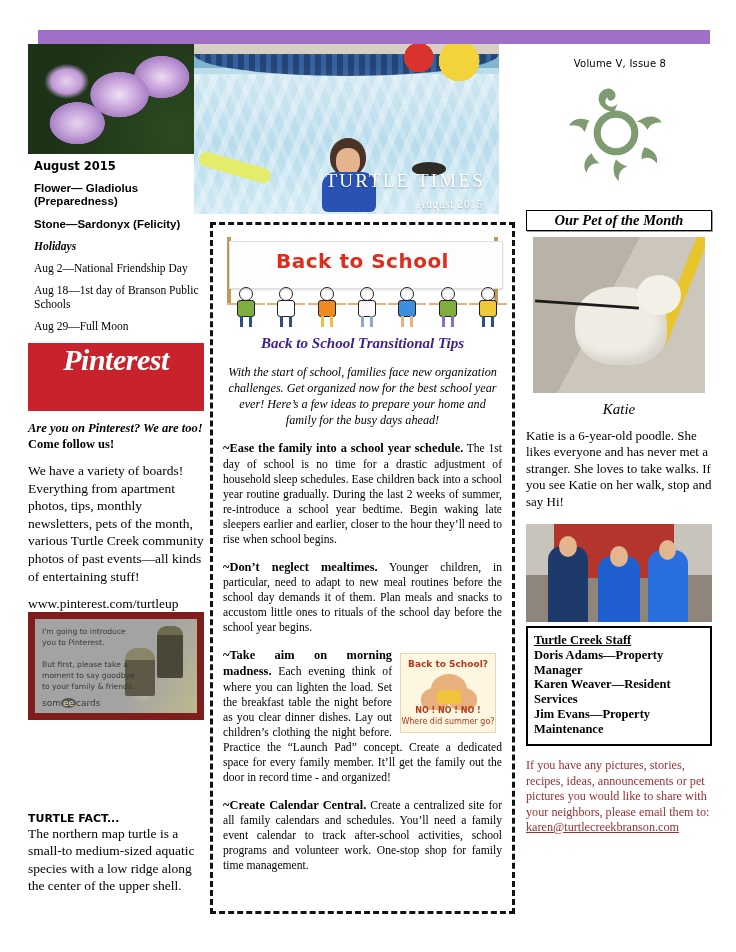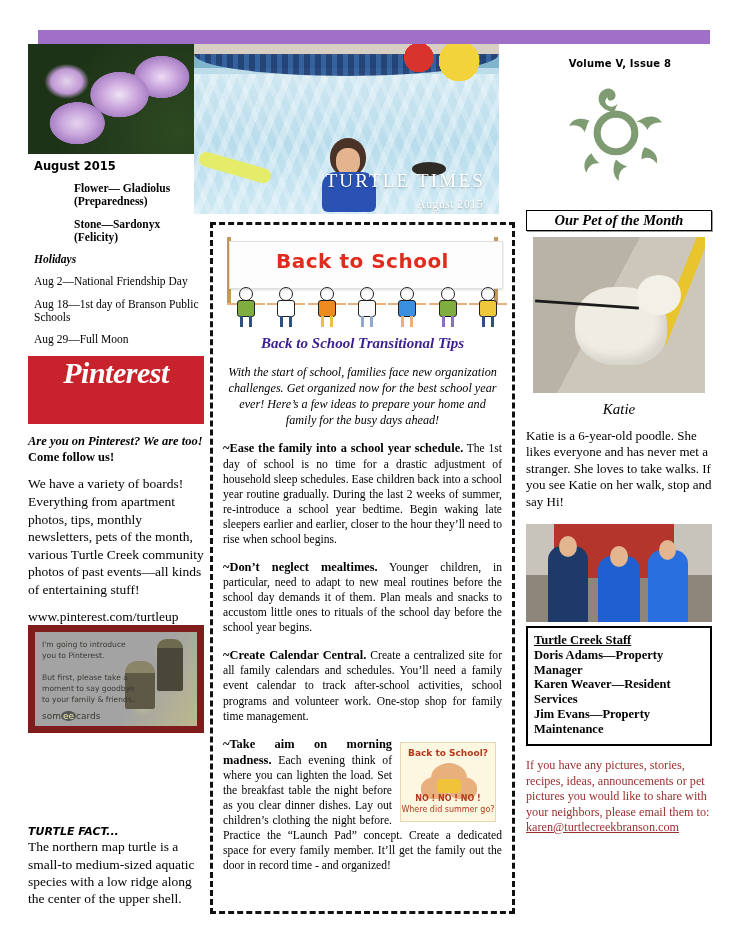--- a/index.html
+++ b/index.html
@@ -55,21 +55,21 @@
   }
 
   .cal-block { padding: 6px 2px 0 6px; }
   .cal-block .ln {
     font-size: 11.5px;
     line-height: 1.15;
     margin-bottom: 9px;
     color: #000;
   }
   .cal-title { font-weight: bold; font-size: 12px; font-family: "DejaVu Sans", sans-serif; }
-  .cal-sub   { font-weight: bold; font-size: 11px; font-family: Liberation Serif, serif; margin-left: 40px; }
+  .cal-sub   { font-weight: bold; font-size: 11px; font-family: Liberation Sans, sans-serif; }
   .cal-holidays { font-weight: bold; font-style: italic; font-size: 12px; }
   .cal-evt { font-size: 12px; }
 
   
   .pinterest-logo {
     margin-top: 10px;
     height: 68px;
     background: #c8232c;
     display: flex;
     align-items: flex-start;
@@ -166,21 +166,20 @@
       radial-gradient(ellipse 52px 22px at 48% 64%, #4a4239 0%, #2e2a24 60%, transparent 72%),
       radial-gradient(ellipse 30px 14px at 78% 52%, #9c8f7c 0%, #6d6154 65%, transparent 78%),
       linear-gradient(180deg, #cfe0ea 0%, #a9c4d6 55%, #8fae c4 100%),
       linear-gradient(180deg, #cfe0ea 0%, #9dbcd0 100%);
   }
 
   .fact-label {
     margin-top: 6px;
     font-size: 11px;
     font-weight: bold;
-    font-style: italic;
     font-family: "DejaVu Sans", sans-serif;
   }
   .fact-body {
     font-size: 13.5px;
     line-height: 1.28;
   }
 
   
   .pool-photo {
     position: absolute;
@@ -252,21 +251,21 @@
     text-shadow: 0 1px 2px rgba(0,0,0,.30);
   }
 
   
   .volume {
     position: absolute;
     left: 524px; top: 58px;
     width: 192px;
     text-align: center;
     font-family: "DejaVu Sans", sans-serif;
-    font-weight: bold;
+    font-weight: normal;
     font-size: 10px;
     letter-spacing: .2px;
   }
   .turtle-logo {
     position: absolute;
     left: 552px; top: 80px;
     width: 128px; height: 112px;
   }
   .turtle-logo svg { width: 100%; height: 100%; display:block; }
 
@@ -619,33 +618,33 @@
     <div class="article-intro">With the start of school, families face new organization challenges.  Get organized now for the best school year ever! Here’s a few ideas to prepare your home and family for the busy days ahead!</div>
 
     <div class="tip">
       <b>~Ease the family into a school year schedule.</b><span> The 1st day of school is no time for a drastic adjustment of household sleep schedules. Ease children back into a school year routine gradually. During the last 2 weeks of summer, re-introduce a school year bedtime. Begin waking late sleepers earlier and earlier, closer to the hour they’ll need to rise when school begins.</span>
     </div>
 
     <div class="tip">
       <b>~Don’t neglect mealtimes.</b><span>  Younger children, in particular, need to adapt to new meal routines before the school day demands it of them.  Plan meals and snacks to accustom little ones to rituals of the school day before the school year begins.</span>
     </div>
 
-    <div class="tip">
-      <b>~Create Calendar Central.</b><span>  Create a centralized site for all family calendars and schedules.  You’ll need a family event calendar to track after-school activities, school programs and volunteer work.  One-stop shop for family time management.</span>
-    </div>
-
     <div class="tip tip-last">
       <div class="bts2">
         <div class="bts2-t1">Back to School?</div>
         <div class="bts2-kid"></div>
         <div class="bts2-t2">NO ! NO ! NO !</div>
         <div class="bts2-t3">Where did summer go?</div>
       </div>
       <b>~Take aim on morning madness.</b><span> Each evening think of where you can lighten the load.  Set the breakfast table the night before as you clear dinner dishes.  Lay out children’s clothing the night before.  Practice the “Launch Pad” concept. Create a dedicated space for every family member.  It’ll get the family out the door in record time - and organized!</span>
     </div>
+
+    <div class="tip">
+      <b>~Create Calendar Central.</b><span>  Create a centralized site for all family calendars and schedules.  You’ll need a family event calendar to track after-school activities, school programs and volunteer work.  One-stop shop for family time management.</span>
+    </div>
   </div>
 
   <div class="col-right">
 
     <div class="pet-header">Our Pet of the Month</div>
 
     <div class="pet-photo">
       <div class="yellow-line"></div>
       <div class="dog"></div>
       <div class="dog-head"></div>

